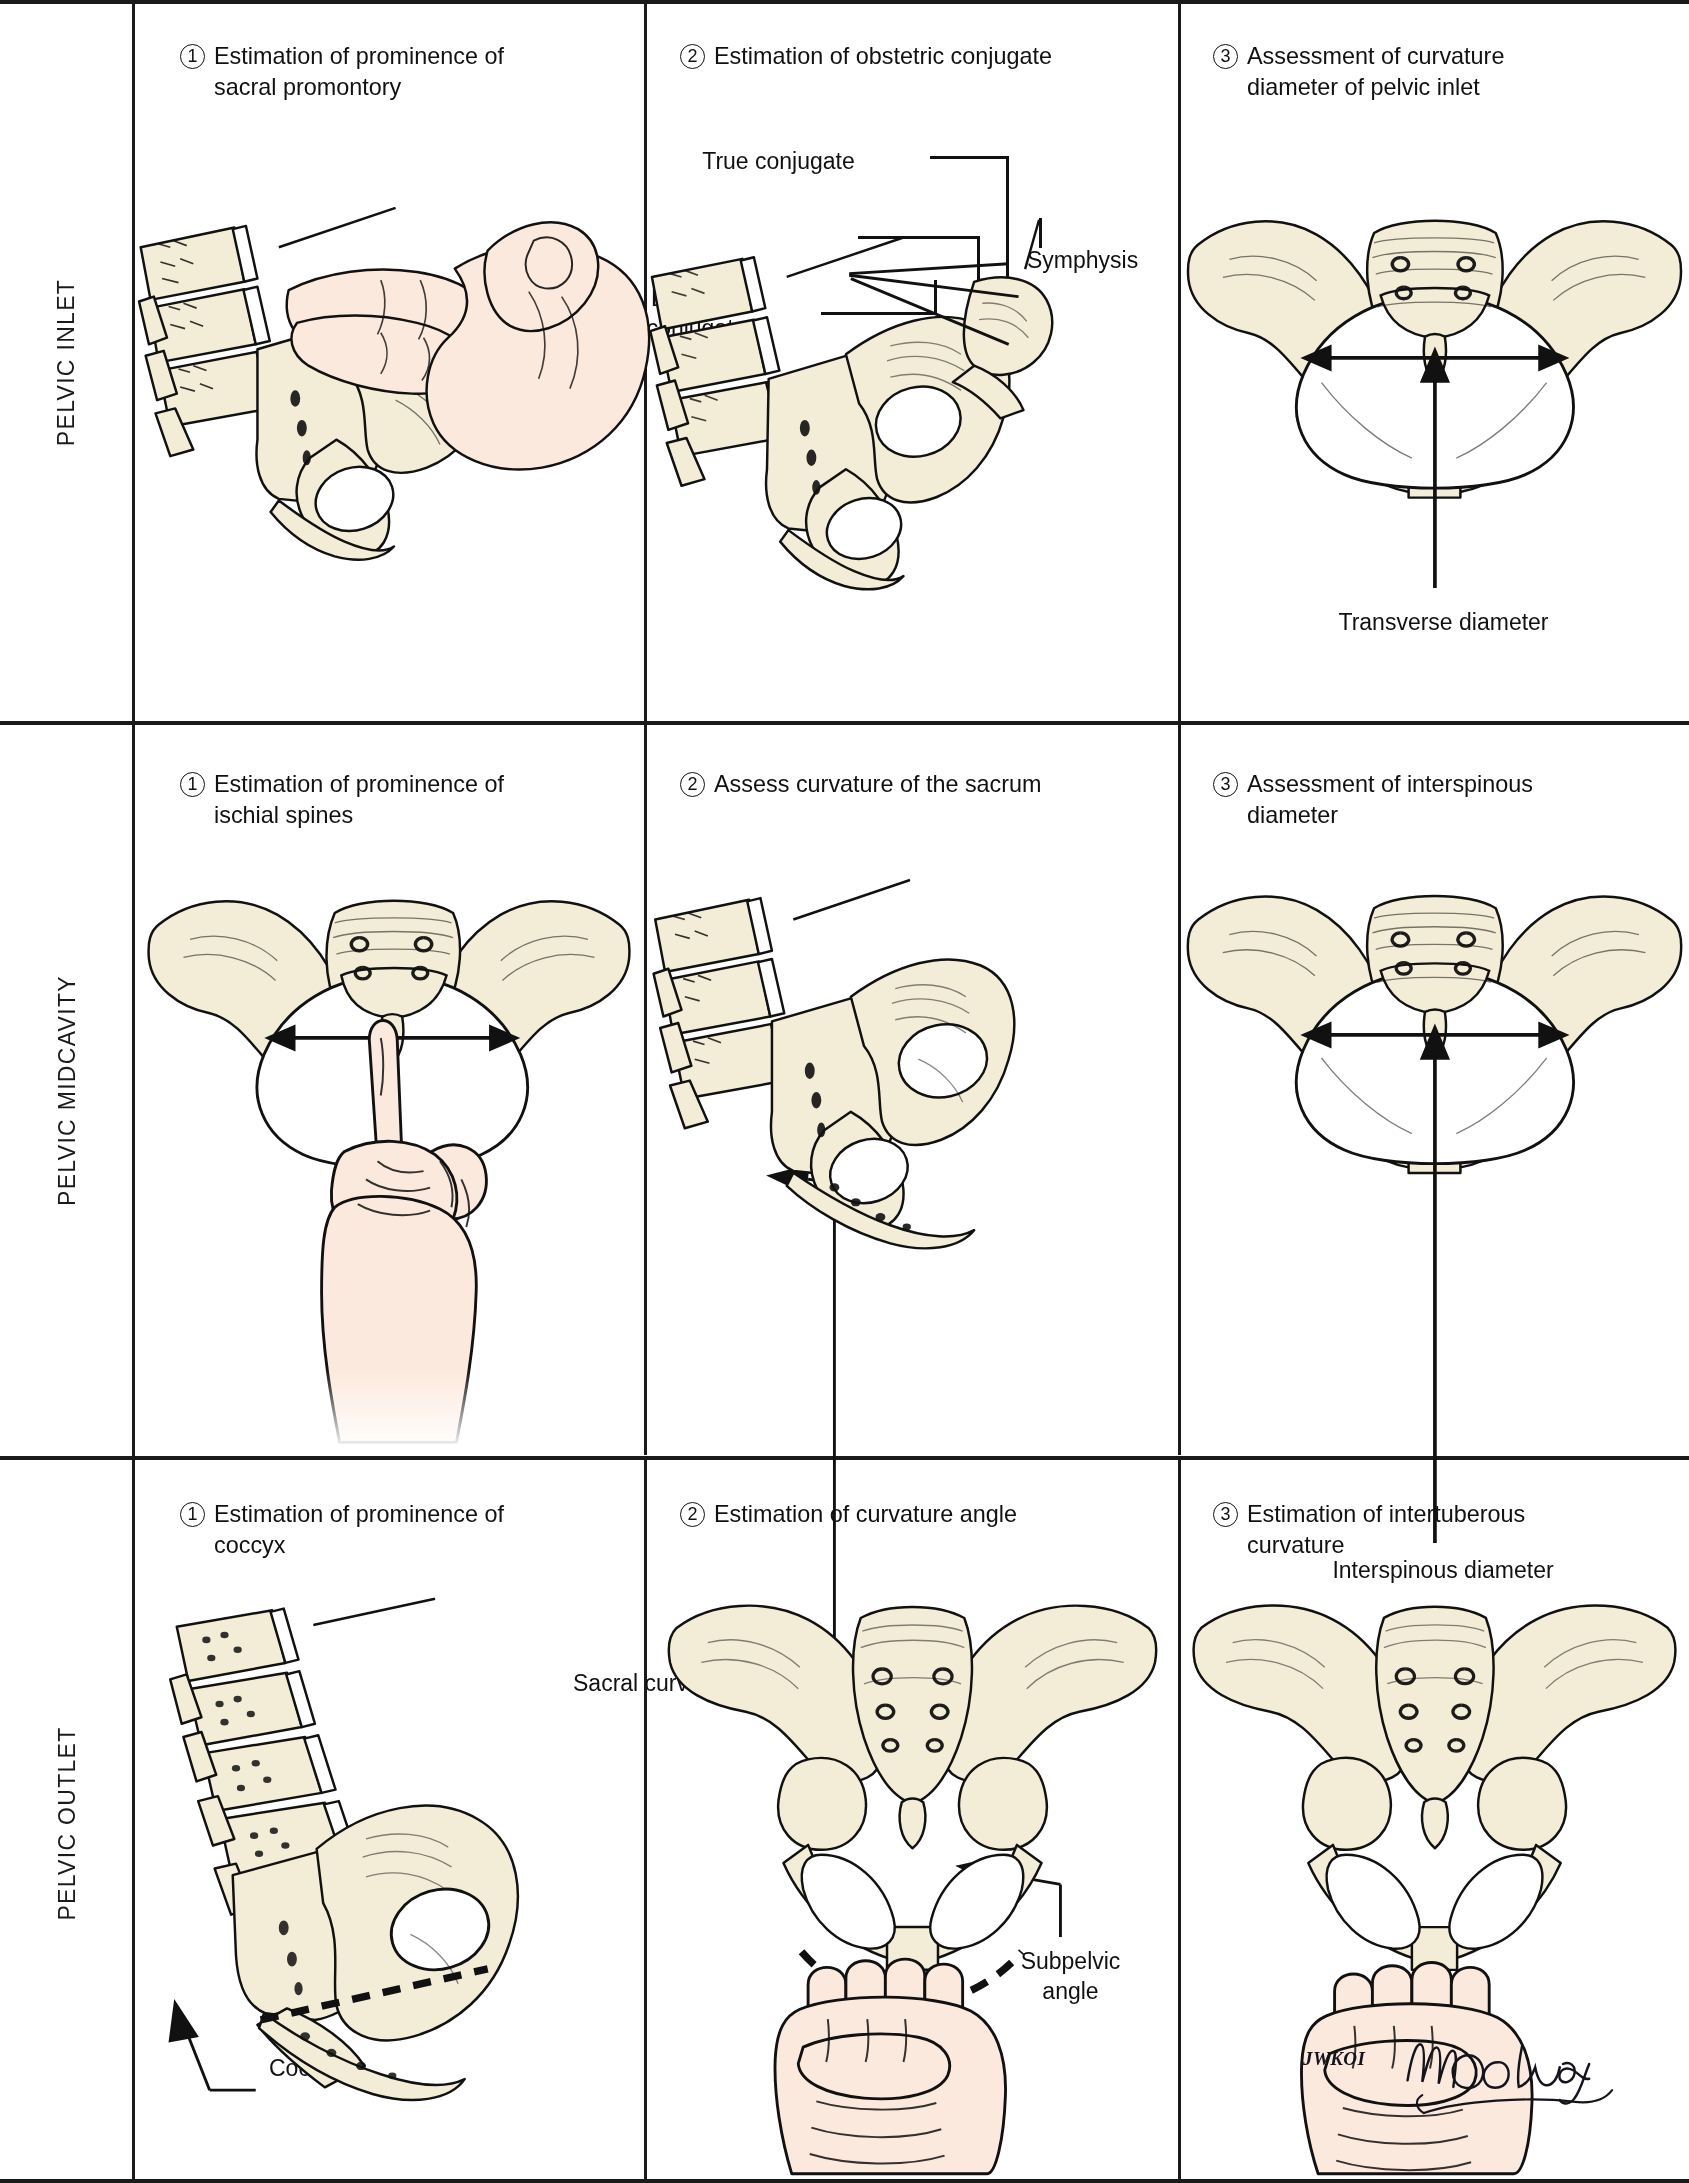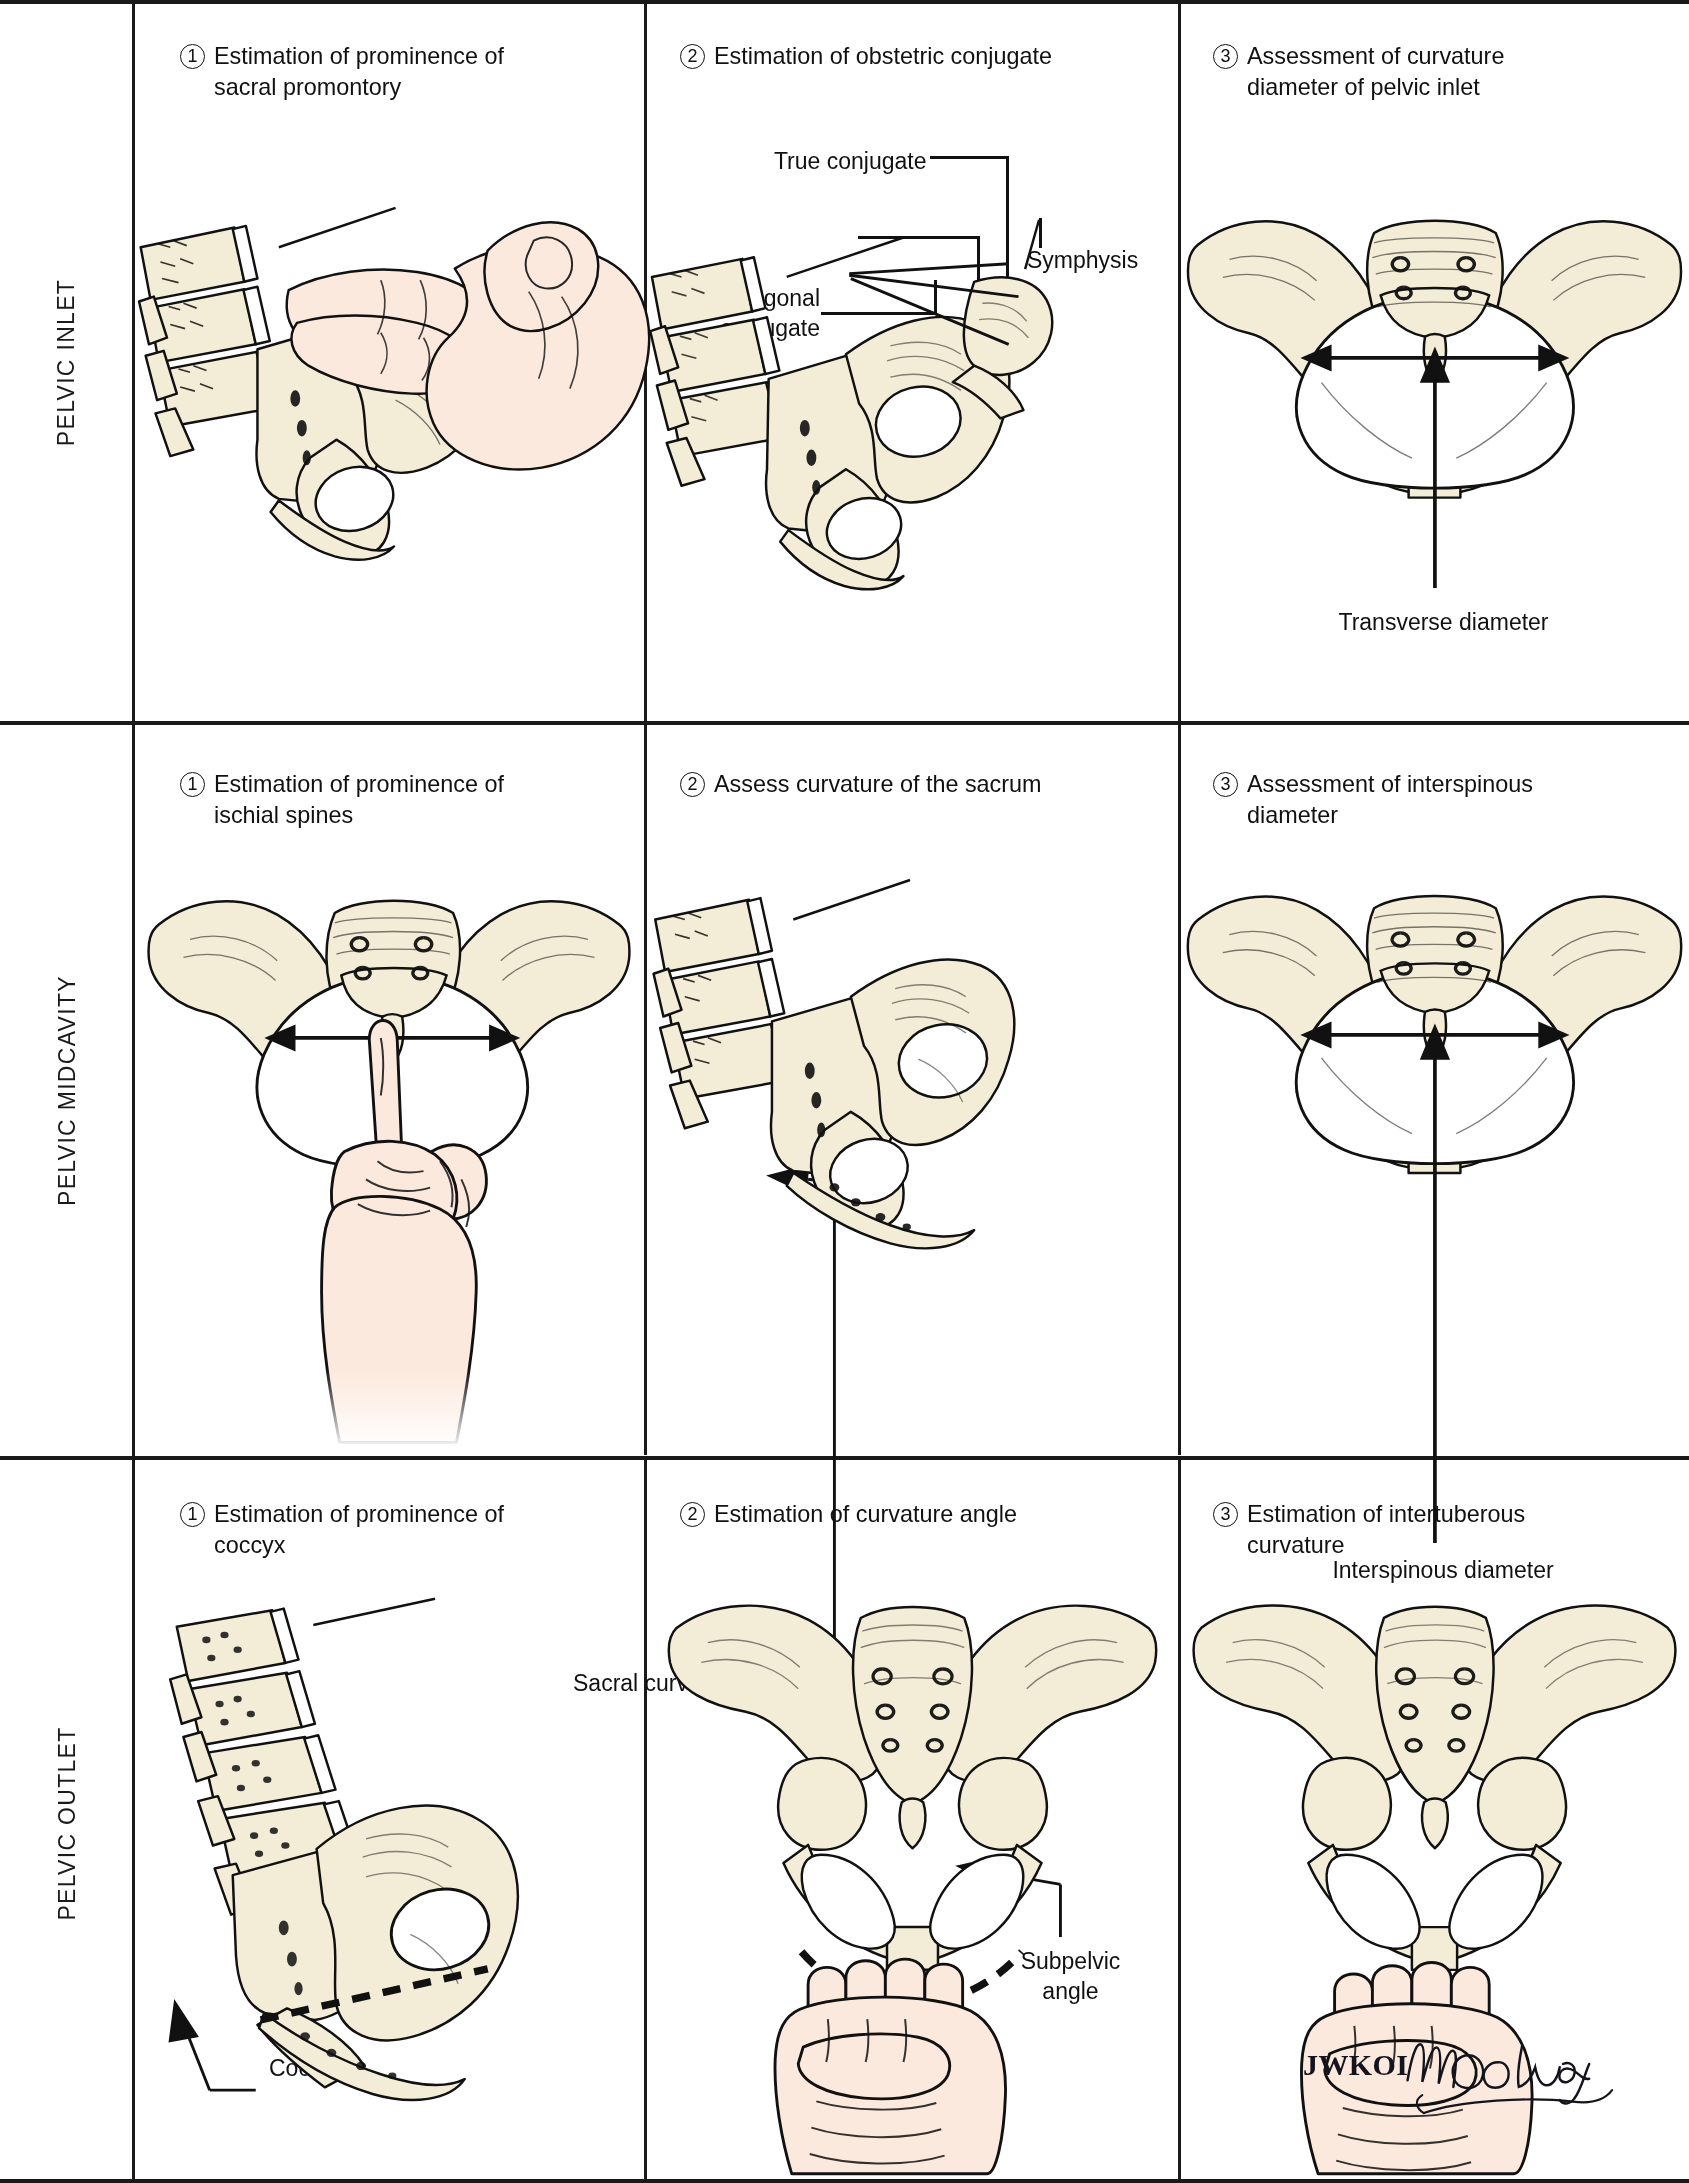--- a/index.html
+++ b/index.html
@@ -56,36 +56,36 @@
     margin-top: 3.3px;
   }
   .htext { white-space: pre-line; }
 
   
   .anno {
     position: absolute;
     font-size: 23px; line-height: 1.3; color: #111;
     white-space: pre-line;
   }
-  .anno.right { text-align: right; }
+  .anno.right { text-align: center; }
   .anno.center { text-align: center; }
 
   
   .lead { position: absolute; background: #111; }
   .lead.h { height: 2.5px; }
   .lead.v { width: 2.5px; }
 
   svg.art { position: absolute; overflow: visible; }
   svg.over { position: absolute; overflow: visible; pointer-events: none; }
 
   .sig {
     position: absolute;
     font-family: "Liberation Serif", serif;
-    font-weight: 700;
-    font-size: 30px; color: #14141e;
+    font-style: italic; font-weight: 700;
+    font-size: 19px; color: #14141e;
     letter-spacing: 0.4px;
   }
 </style>
 </head>
 <body>
 
 <div id="figure">
 
   <div class="rowdiv" style="top:717px;"></div>
   <div class="rowdiv" style="top:1452px;"></div>

